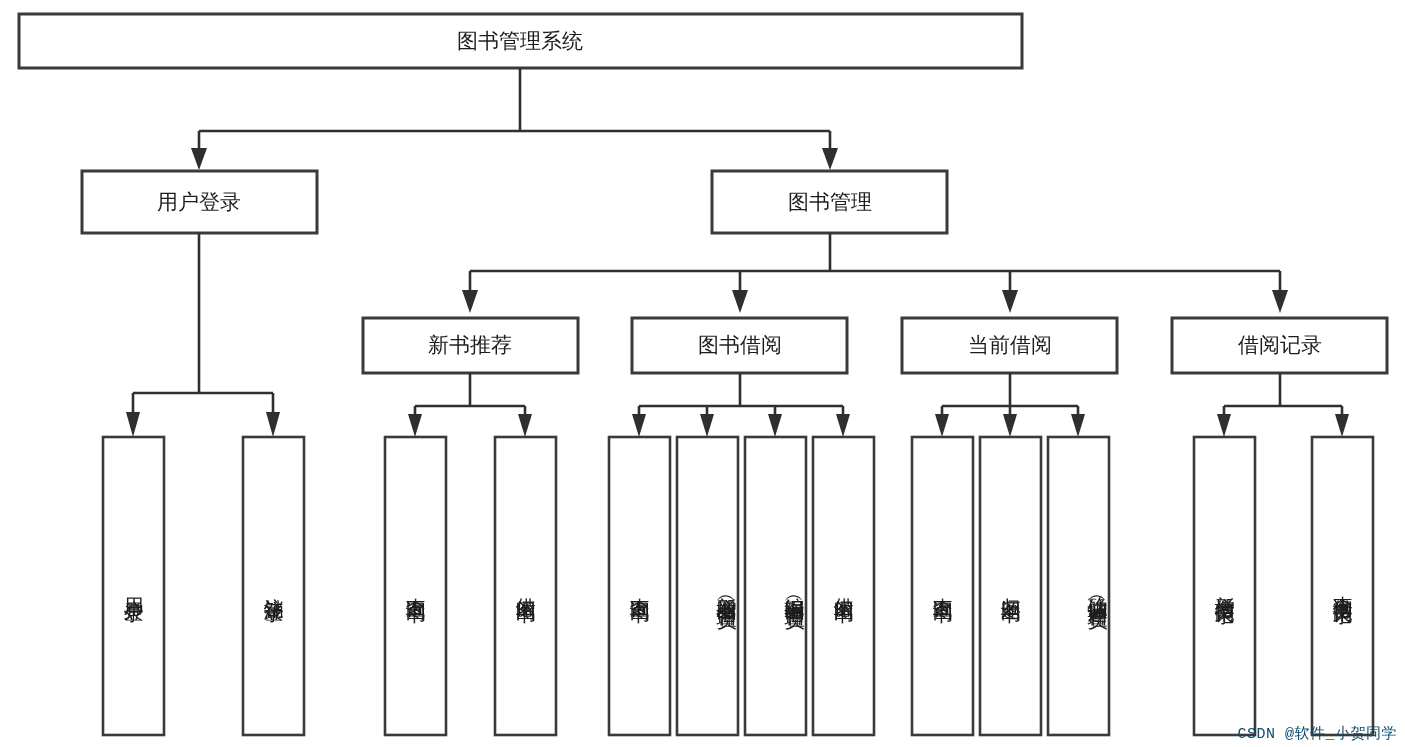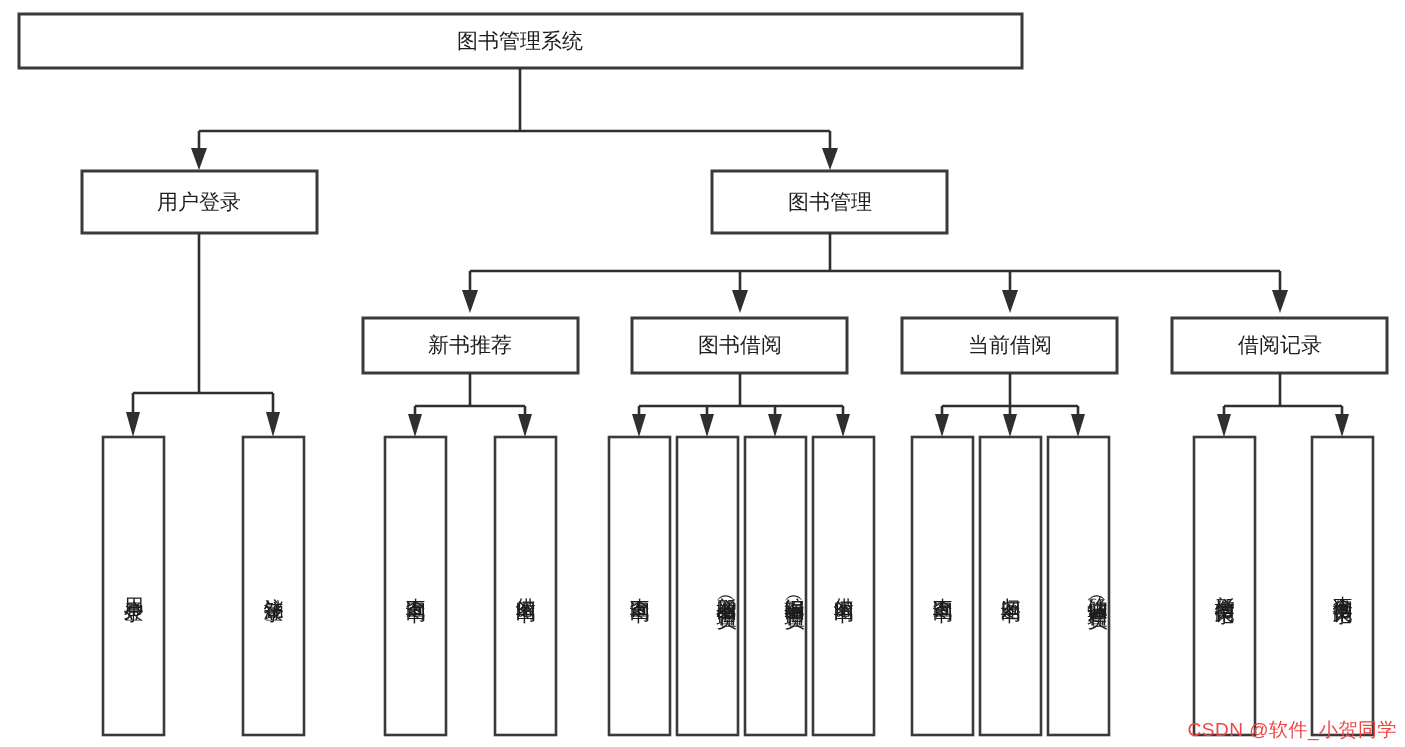--- a/index.html
+++ b/index.html
@@ -57,23 +57,23 @@
     color: #1d1d1d;
     letter-spacing: 2px;
     white-space: nowrap;
     text-align: center;
     pointer-events: none;
   }
   .watermark {
     position: absolute;
     right: 8px;
     bottom: 4px;
-    font-family: Liberation Sans, sans-serif;
-    font-size: 19px;
-    color: #ef4444;
+    font-family: Liberation Mono, monospace;
+    font-size: 15px;
+    color: #0c4a6e;
     letter-spacing: 0.5px;
     white-space: nowrap;
   }
 </style>
 </head>
 <body>
 
 <svg id="chart" viewBox="0 0 1405 747">
   <defs>
     <marker id="arrow" viewBox="0 0 10 12" refX="5" refY="11" markerWidth="10" markerHeight="12" orient="auto-start-reverse">

